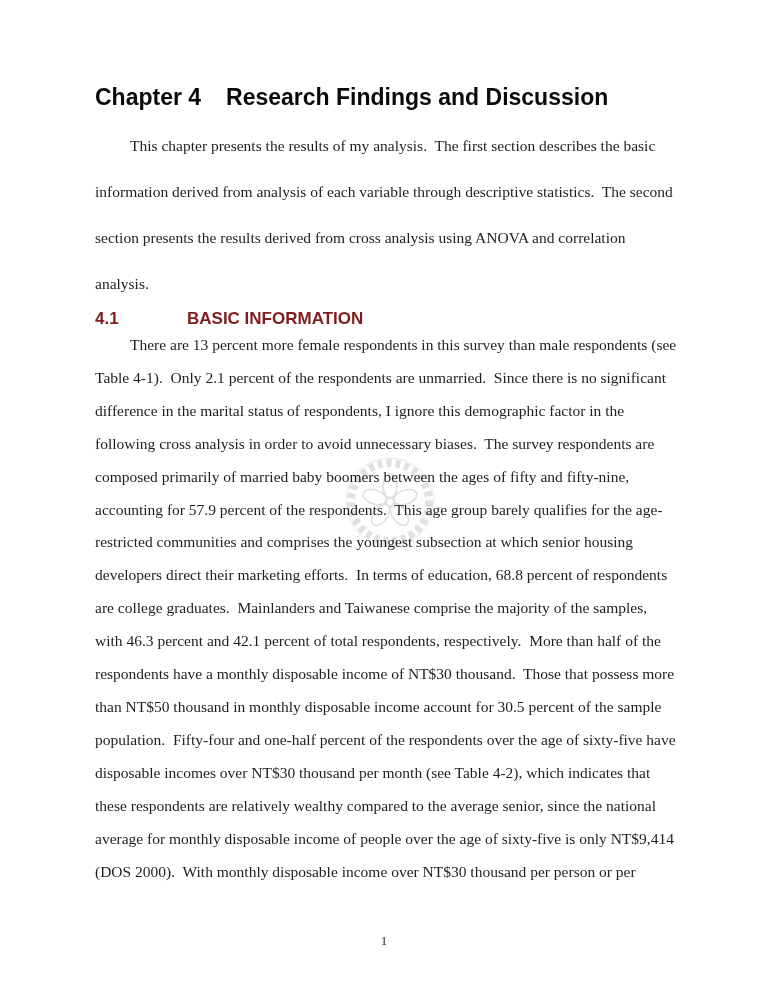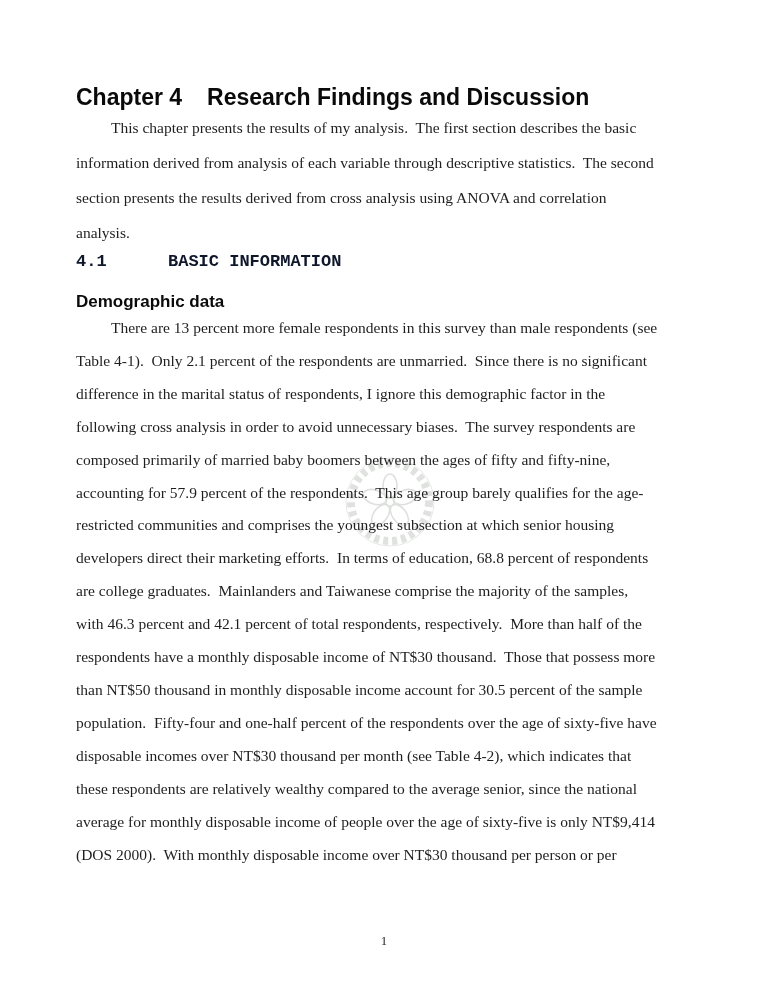--- a/index.html
+++ b/index.html
@@ -20,21 +20,21 @@
     position: absolute;
     left: 345px;
     top: 457px;
     width: 90px;
     height: 90px;
     z-index: 0;
     opacity: 0.55;
   }
   .content {
     position: absolute;
-    left: 76px;
+    left: 95px;
     top: 84px;
     width: 584px;
     z-index: 1;
   }
   .chapter-heading {
     font-family: "Liberation Sans", sans-serif;
     font-weight: bold;
     font-size: 23px;
     line-height: 26px;
     color: #0a0a0a;
@@ -44,28 +44,29 @@
     margin-left: 25px;
   }
   .para {
     font-size: 15.5px;
     white-space: pre;
     text-indent: 35px;
     margin: 0;
     color: #1e1e1e;
   }
   .para-intro {
-    line-height: 35px;
+    margin-top: 13px;
+    line-height: 46px;
   }
   .section-heading {
-    font-family: Liberation Mono, monospace;
+    font-family: Liberation Sans, sans-serif;
     font-weight: bold;
     font-size: 17px;
     line-height: 20px;
-    color: #0f172a;
+    color: #7f1d1d;
     margin-top: 2px;
     white-space: nowrap;
   }
   .section-heading .section-number {
     display: inline-block;
     width: 92px;
   }
   .subsection-heading {
     font-family: "Liberation Sans", sans-serif;
     font-weight: bold;
@@ -118,21 +119,20 @@
 
     <p class="para para-intro">This chapter presents the results of my analysis.  The first section describes the basic
 information derived from analysis of each variable through descriptive statistics.  The second
 section presents the results derived from cross analysis using ANOVA and correlation
 analysis.</p>
 
     <div class="section-heading">
       <span class="section-number">4.1</span><span>BASIC INFORMATION</span>
     </div>
 
-    <div class="subsection-heading">Demographic data</div>
 
     <p class="para para-body">There are 13 percent more female respondents in this survey than male respondents (see
 Table 4-1).  Only 2.1 percent of the respondents are unmarried.  Since there is no significant
 difference in the marital status of respondents, I ignore this demographic factor in the
 following cross analysis in order to avoid unnecessary biases.  The survey respondents are
 composed primarily of married baby boomers between the ages of fifty and fifty-nine,
 accounting for 57.9 percent of the respondents.  This age group barely qualifies for the age-
 restricted communities and comprises the youngest subsection at which senior housing
 developers direct their marketing efforts.  In terms of education, 68.8 percent of respondents
 are college graduates.  Mainlanders and Taiwanese comprise the majority of the samples,

